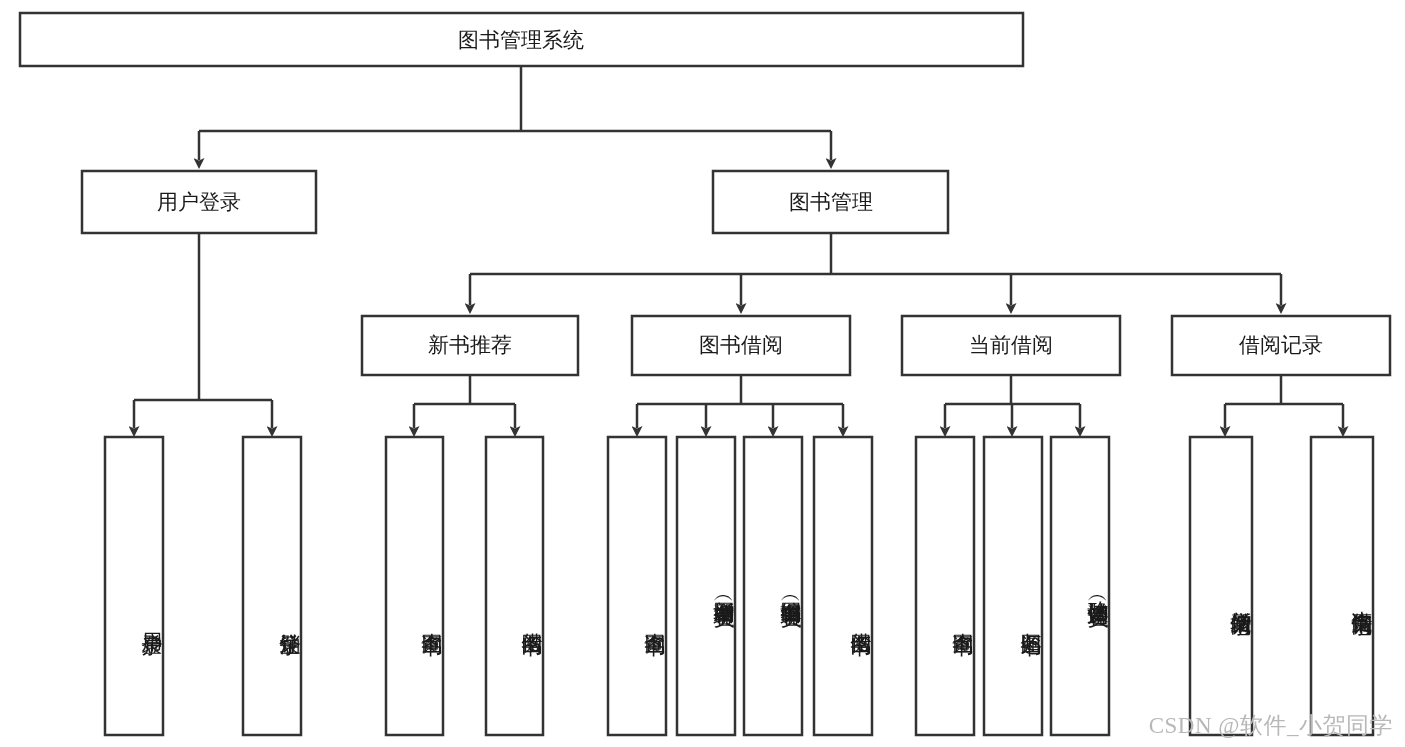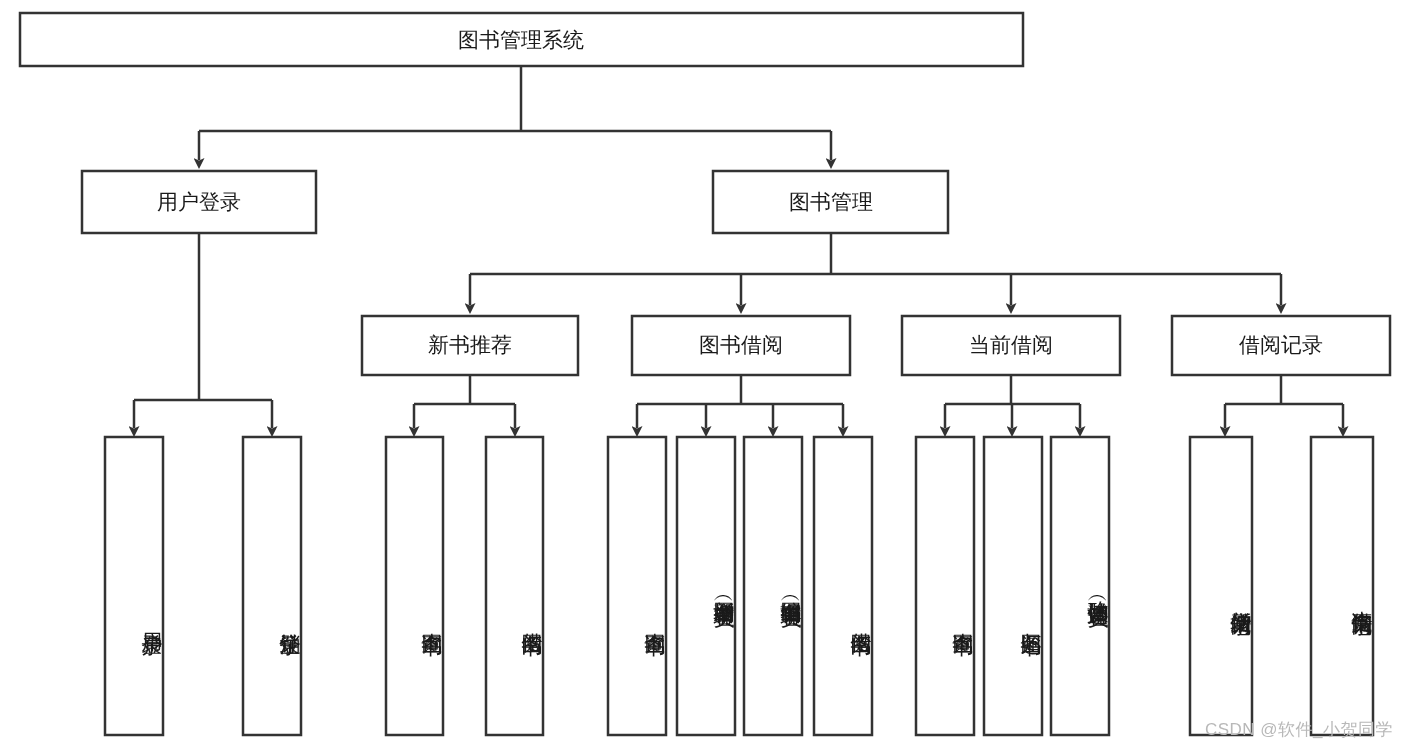--- a/index.html
+++ b/index.html
@@ -60,22 +60,22 @@
     display: flex;
     align-items: flex-start;
     justify-content: center;
     white-space: nowrap;
     pointer-events: none;
   }
   .watermark {
     position: absolute;
     right: 12px;
     bottom: 6px;
-    font-family: Liberation Sans, sans-serif;
-    font-size: 17px;
+    font-family: Liberation Serif, serif;
+    font-size: 23px;
     color: #b8b8b8;
     letter-spacing: 0.5px;
     user-select: none;
   }
 </style>
 </head>
 <body>
 
 <div id="diagram-root">
 

